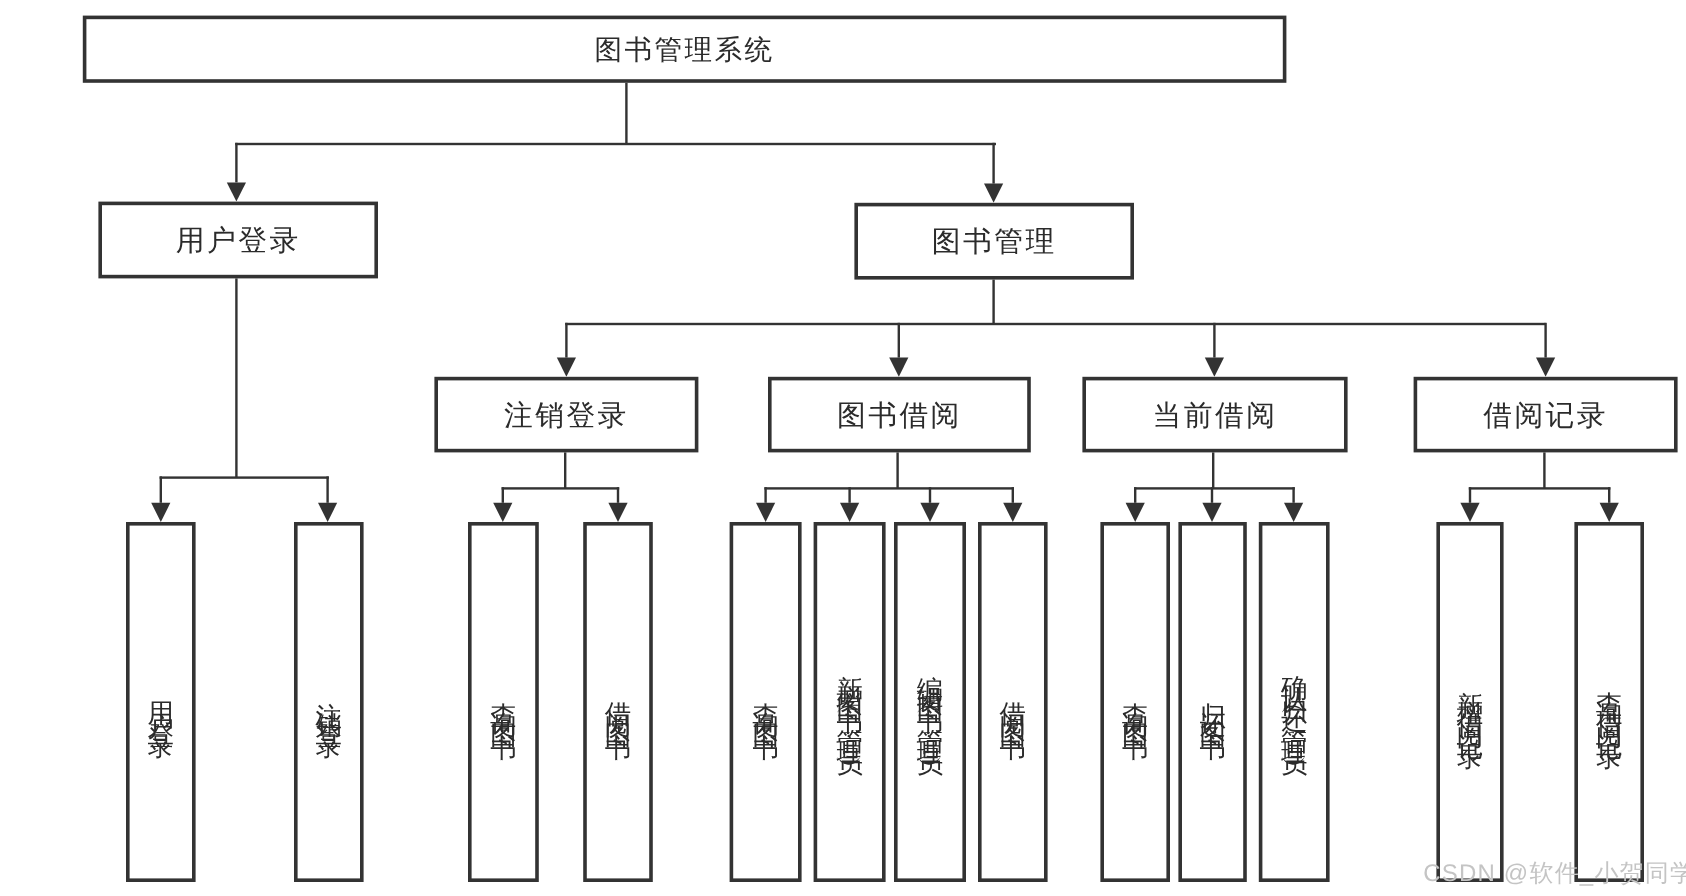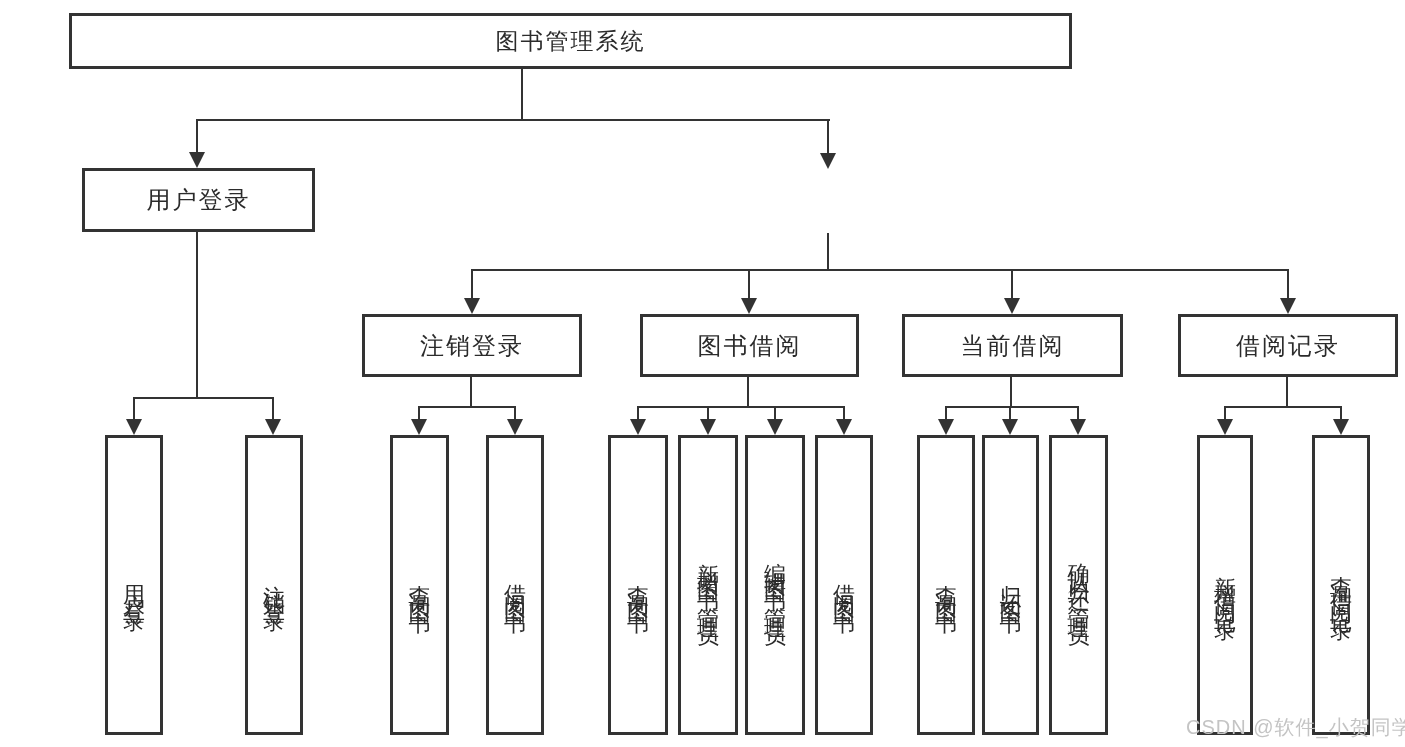--- a/index.html
+++ b/index.html
@@ -68,20 +68,23 @@
 
   <div class="vl" style="left:521px; top:69px;  height:51px;"></div>
   <div class="hl" style="left:196px; top:119px; width:634px;"></div>
   <div class="vl" style="left:196px; top:119px; height:33px;"></div>
   <div class="arrow" style="left:189px; top:152px;"></div>
   <div class="vl" style="left:827px; top:119px; height:34px;"></div>
   <div class="arrow" style="left:820px; top:153px;"></div>
 
   <div class="node l2-node" style="left:82px; top:168px; width:233px; height:64px;">
     <span>用户登录</span>
+  </div>
+  <div class="node l2-node" style="left:712px; top:169px; width:233px; height:64px;">
+    <span>图书管理</span>
   </div>
 
   <div class="vl" style="left:196px; top:232px; height:166px;"></div>
   <div class="hl" style="left:133px; top:397px; width:141px;"></div>
   <div class="vl" style="left:133px; top:397px; height:22px;"></div>
   <div class="arrow" style="left:126px; top:419px;"></div>
   <div class="vl" style="left:272px; top:397px; height:22px;"></div>
   <div class="arrow" style="left:265px; top:419px;"></div>
 
   <div class="vl" style="left:827px; top:233px; height:37px;"></div>

